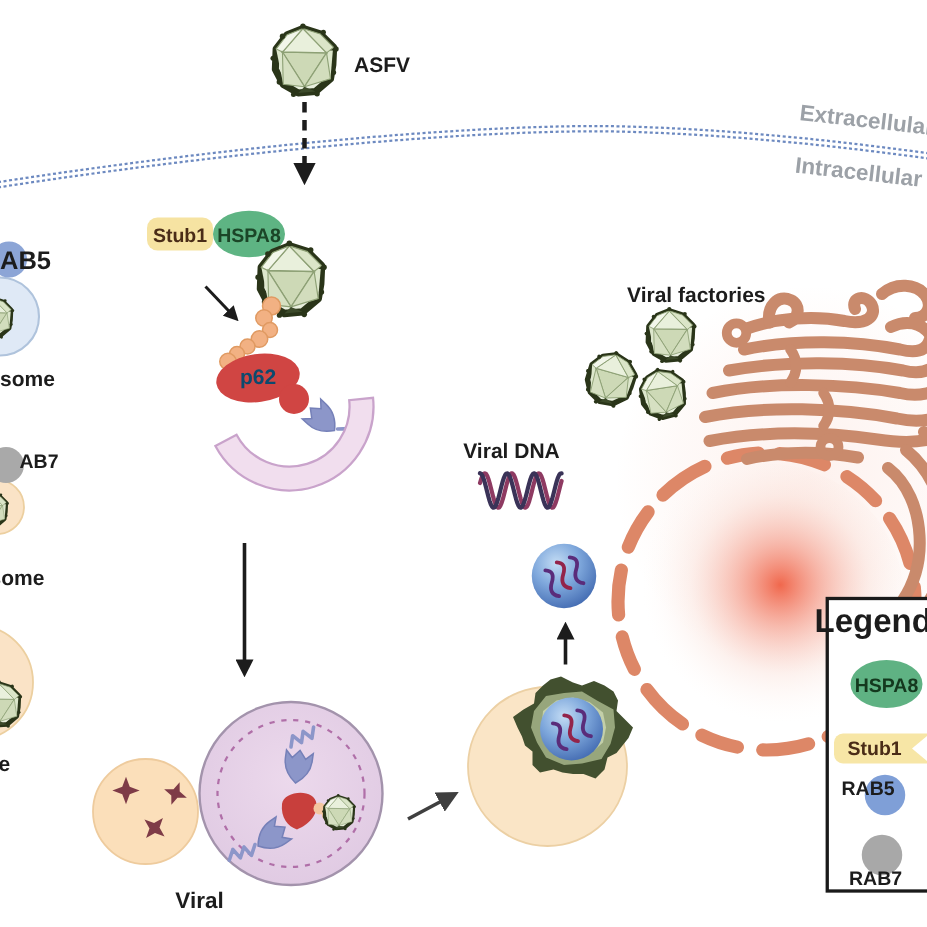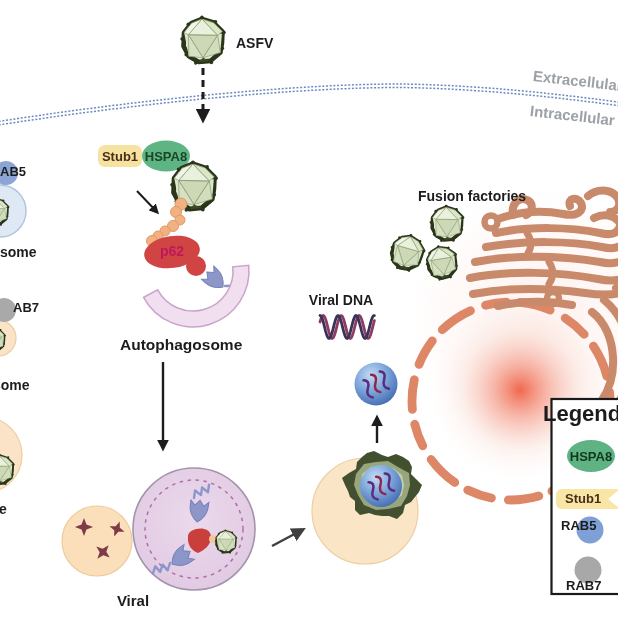--- a/index.html
+++ b/index.html
@@ -215,29 +215,28 @@
   </g>
 </svg>
 
 <div class="lbl" style="left:236px;top:36px;font-size:14px;">ASFV</div>
 
 <div class="lbl" style="left:534px;top:68px;font-size:15px;color:#9ca1a7;transform:rotate(6.5deg);transform-origin:left top;">Extracellular</div>
 <div class="lbl" style="left:531px;top:103px;font-size:15px;color:#9ca1a7;transform:rotate(6.5deg);transform-origin:left top;">Intracellular</div>
 
 <div class="lbl center" style="left:98px;top:150px;width:44px;font-size:13px;color:#4a2c17;">Stub1</div>
 <div class="lbl center" style="left:142px;top:150px;width:48px;font-size:13px;color:#1b4527;">HSPA8</div>
-<div class="lbl center" style="left:152px;top:244px;width:40px;font-size:14px;color:#be185d;">p62</div>
-
-<div class="lbl center" style="left:120px;top:337px;width:122px;font-size:15.5px;">Autophagosome</div>
+<div class="lbl center" style="left:152px;top:244px;width:40px;font-size:14px;color:#0c4a6e;">p62</div>
+
 <div class="lbl center" style="left:105px;top:593px;width:56px;font-size:15px;">Viral</div>
 
 <div class="lbl center" style="left:306px;top:293px;width:70px;font-size:14px;">Viral DNA</div>
-<div class="lbl" style="left:418px;top:189px;font-size:14px;">Fusion factories</div>
-
-<div class="lbl" style="left:0px;top:165px;font-size:13px;">AB5</div>
+<div class="lbl" style="left:418px;top:189px;font-size:14px;">Viral factories</div>
+
+<div class="lbl" style="left:0px;top:165px;font-size:17px;">AB5</div>
 <div class="lbl" style="left:0px;top:245px;font-size:14px;">some</div>
 <div class="lbl" style="left:13px;top:301px;font-size:13px;">AB7</div>
 <div class="lbl" style="left:-7px;top:378px;font-size:14px;">some</div>
 <div class="lbl" style="left:-1px;top:502px;font-size:14px;">e</div>
 
 <div class="lbl" style="left:543px;top:403px;font-size:22px;">Legend</div>
 <div class="lbl center" style="left:567px;top:450px;width:48px;font-size:13px;color:#14381e;">HSPA8</div>
 <div class="lbl" style="left:565px;top:492px;font-size:13px;color:#4a2c17;">Stub1</div>
 <div class="lbl" style="left:561px;top:519px;font-size:13px;">RAB5</div>
 <div class="lbl" style="left:566px;top:579px;font-size:13px;">RAB7</div>

